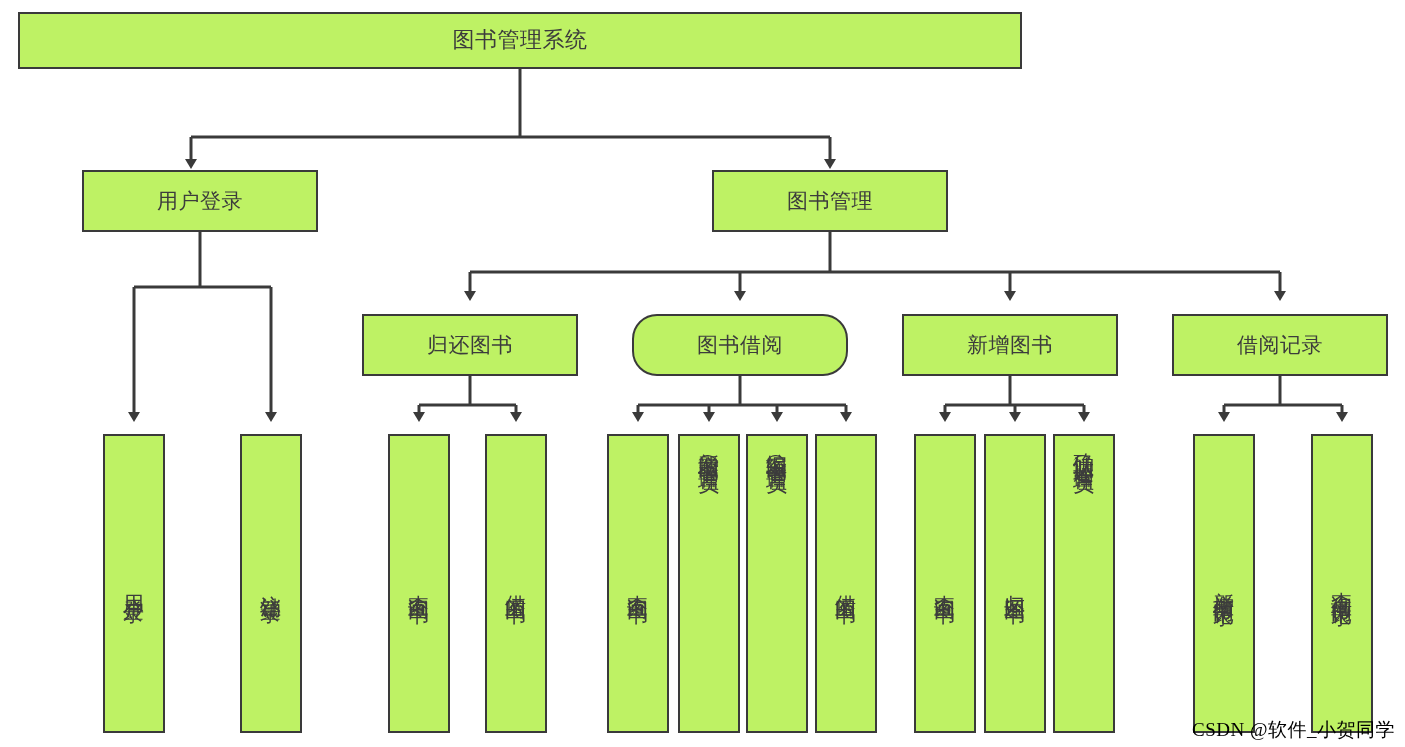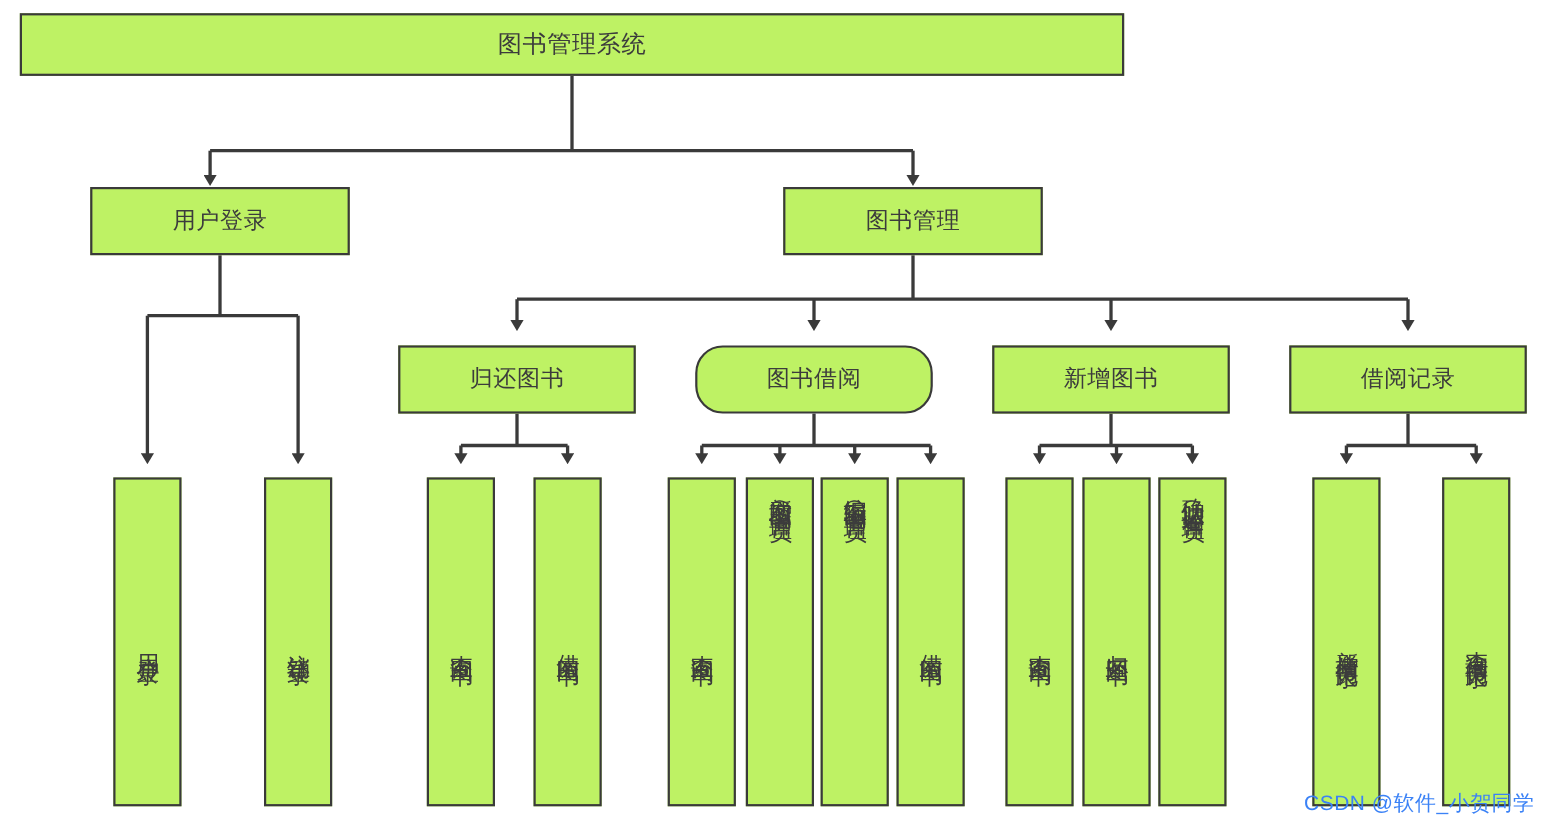--- a/index.html
+++ b/index.html
@@ -57,24 +57,25 @@
     align-items: center;
   }
   .node.root .label {
     font-size: 22px;
   }
   .watermark {
     position: absolute;
     right: 10px;
     bottom: 4px;
     font-size: 19px;
-    color: #3b82f6;
+    color: #000000;
     letter-spacing: 0.5px;
     white-space: nowrap;
     pointer-events: none;
+    font-family: Liberation Serif, serif;
   }
 </style>
 </head>
 <body>
 
 <div id="canvas">
 
   <svg id="wires" viewBox="0 0 1405 747" xmlns="http://www.w3.org/2000/svg">
     <defs>
       <marker id="arrow" markerWidth="10" markerHeight="12" refX="1" refY="6" orient="auto" markerUnits="userSpaceOnUse">

